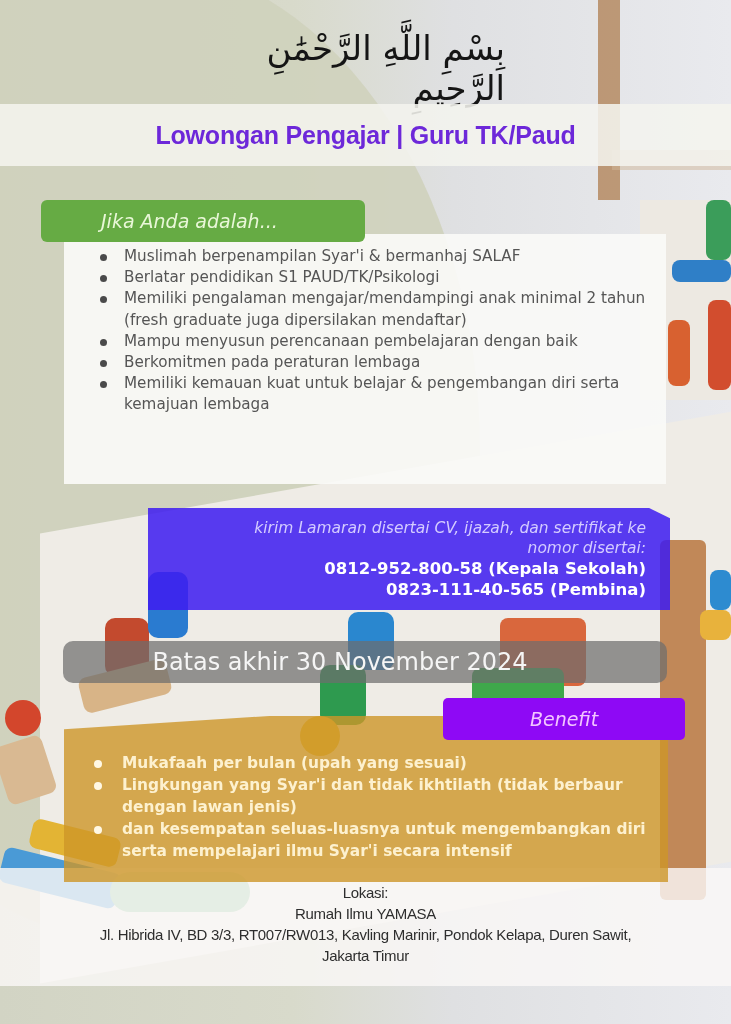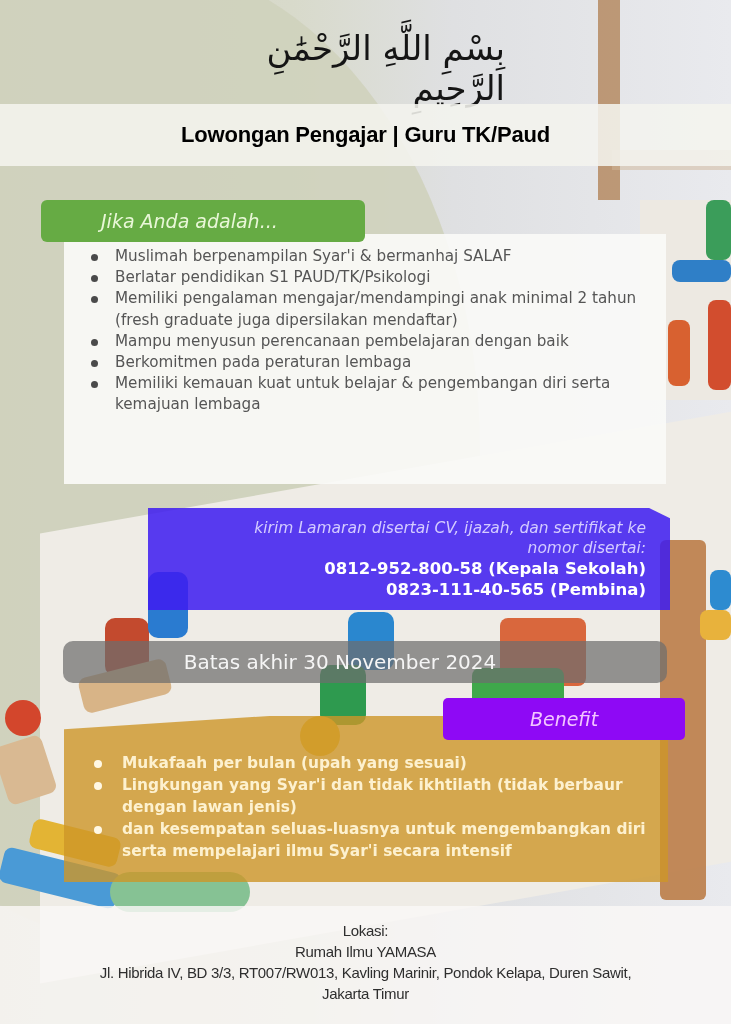--- a/index.html
+++ b/index.html
@@ -45,58 +45,58 @@
     .t19 { left: 700px; top: 610px; width: 31px; height: 30px; background: #e8b23c; }
 
     
     .bismillah { position: absolute; left: 225px; top: 38px; width: 280px; height: 60px;
       display: flex; align-items: center; justify-content: center; z-index: 2; }
     .bismillah span { font-family: "DejaVu Sans", sans-serif; font-size: 34px; color: #151515;
       direction: rtl; letter-spacing: -1px; }
 
     .title-band { position: absolute; left: 0; top: 104px; width: 731px; height: 62px;
       background: rgba(244,244,238,0.88); z-index: 2; display: flex; align-items: center; justify-content: center; }
-    .title-band h1 { font-family: "Liberation Sans", sans-serif; font-weight: bold; font-size: 22px;
-      color: #000000; letter-spacing: -0.2px; padding-left: 0px; }
+    .title-band h1 { font-family: "Liberation Sans", sans-serif; font-weight: bold; font-size: 25px;
+      color: #6d28d9; letter-spacing: -0.2px; padding-left: 0px; }
 
     .req-tag { position: absolute; left: 41px; top: 200px; width: 324px; height: 42px;
       background: #66ab44; border-radius: 6px; z-index: 4; display: flex; align-items: center; padding-left: 60px; }
     .req-tag span { font-style: italic; font-size: 19px; color: #e9f7d8; }
 
     .req-card { position: absolute; left: 64px; top: 234px; width: 602px; height: 250px;
-      background: rgba(250,250,247,0.92); z-index: 3; padding: 12px 16px 0 27px; }
+      background: rgba(250,250,247,0.92); z-index: 3; padding: 12px 16px 0 36px; }
     .req-card ul { list-style: none; }
     .req-card li { position: relative; padding-left: 24px; font-size: 15.2px; line-height: 21.2px; color: #555; }
     .req-card li::before { content: ""; position: absolute; left: 0; top: 8px; width: 7px; height: 7px;
       border-radius: 50%; background: #4a4a4a; }
 
     .apply-box { position: absolute; left: 148px; top: 508px; width: 522px; height: 102px;
       background: rgba(62,28,240,0.86); z-index: 3; padding: 10px 24px 0 0; text-align: right;
       clip-path: polygon(0 0, 96% 0, 100% 10%, 100% 100%, 0 100%); }
     .apply-box .note { font-style: italic; font-size: 15.5px; line-height: 20px; color: #d4ccff; padding-left: 24px; }
     .apply-box .phone { font-weight: bold; font-size: 16.5px; line-height: 21px; color: #ffffff; }
 
     .deadline { position: absolute; left: 63px; top: 641px; width: 604px; height: 42px;
       background: rgba(110,110,110,0.72); border-radius: 10px; z-index: 3;
       display: flex; align-items: center; justify-content: center; }
-    .deadline span { font-size: 20px; color: #f5f5f5; padding-right: 50px; }
+    .deadline span { font-size: 24px; color: #f5f5f5; padding-right: 50px; }
 
     .benefit-tag { position: absolute; left: 443px; top: 698px; width: 242px; height: 42px;
       background: #8e09f5; border-radius: 5px; z-index: 5; display: flex; align-items: center; justify-content: center; text-align: right; }
     .benefit-tag span { font-style: italic; font-size: 19px; color: #f3c6ff; }
 
     .benefit-card { position: absolute; left: 64px; top: 716px; width: 604px; height: 166px;
       background: rgba(205,150,40,0.80); z-index: 4; padding: 36px 16px 0 30px;
       clip-path: polygon(0 8%, 34% 0, 100% 0, 100% 100%, 0 100%); }
     .benefit-card ul { list-style: none; font-weight: bold; }
     .benefit-card li { position: relative; padding-left: 28px; font-size: 15.4px; line-height: 22px; color: #fdf1cf; }
     .benefit-card li::before { content: ""; position: absolute; left: 0; top: 8px; width: 8px; height: 8px;
       border-radius: 50%; background: #fff8e4; }
 
-    .footer { position: absolute; left: 0; top: 906px; width: 731px; height: 118px;
+    .footer { position: absolute; left: 0; top: 868px; width: 731px; height: 118px;
       background: rgba(250,248,246,0.82); z-index: 3; text-align: center; padding-top: 14px; }
     .footer div { font-family: "Liberation Sans", sans-serif; font-size: 15px; line-height: 21px; color: #2e2e2e; letter-spacing: -0.3px; }
   </style>
 </head>
 <body>
 
 <div class="bg">
   <div class="bg-wall"></div>
   <div class="bg-arc"></div>
   <div class="bg-window-frame"></div>

